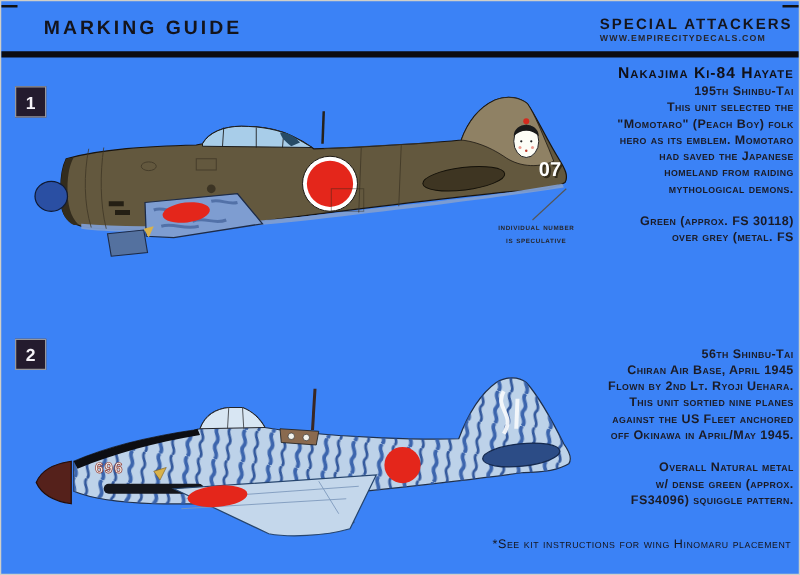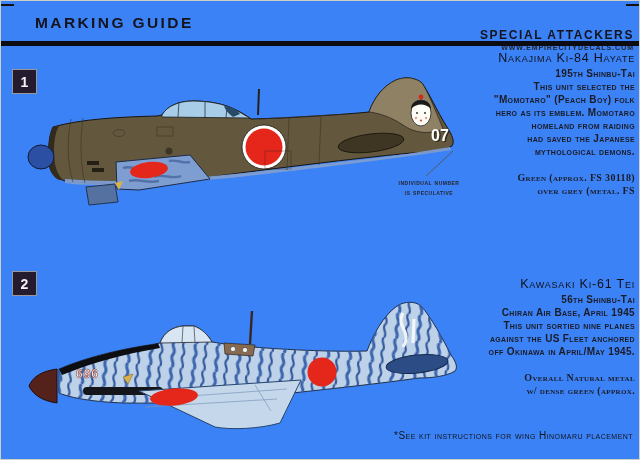--- a/index.html
+++ b/index.html
@@ -8,38 +8,38 @@
     font-family:"Liberation Sans",sans-serif;color:#17171f;overflow:hidden;
     border:1px solid #cfcfc9;box-sizing:border-box;
   }
   .tick{position:absolute;top:3px;height:2px;width:13px;background:#111;}
   .tick.left{left:0;}
   .tick.right{right:0;}
   .hdr-left{
     position:absolute;left:34px;top:13px;font-size:15.5px;font-weight:bold;
     letter-spacing:2.4px;text-transform:uppercase;color:#14141c;
   }
-  .hdr-right{position:absolute;right:5px;top:27px;text-align:right;}
+  .hdr-right{position:absolute;right:5px;top:11px;}
   .hdr-right .title{font-size:12px;font-weight:bold;letter-spacing:1.6px;text-transform:uppercase;color:#14141c;}
   .hdr-right .url{font-size:7px;font-weight:bold;letter-spacing:0.9px;text-transform:uppercase;color:#26262e;margin-top:2px;}
   .rule{position:absolute;left:0;right:0;top:40px;height:5px;background:#0c0c12;}
   .badge{
     position:absolute;left:11px;width:25px;height:25px;background:#241b2e;
     border:1px solid #97979b;box-sizing:border-box;color:#f5f2f8;
     display:flex;align-items:center;justify-content:center;
     font-size:14px;font-weight:bold;
   }
   .badge.b1{top:68px;}
   .badge.b2{top:270px;}
   .spec{position:absolute;right:4px;width:242px;text-align:right;font-variant:small-caps;}
   .spec.s1{top:50px;}
   .spec.s2{top:276px;}
-  .spec .title{font-size:12.5px;font-weight:normal;letter-spacing:0.8px;line-height:14px;margin-bottom:2px;color:#101018;}
+  .spec .title{font-size:12.5px;font-weight:bold;letter-spacing:0.8px;line-height:14px;margin-bottom:2px;color:#101018;}
   .spec .line{font-size:10px;font-weight:bold;letter-spacing:0.35px;line-height:13px;color:#1b1b25;}
-  .spec .paint{margin-top:13px;font-family:Liberation Serif, serif;}
+  .spec .paint{margin-top:13px;}
   .callout{
     position:absolute;left:383px;top:177px;width:90px;text-align:center;
     font-variant:small-caps;font-size:6.8px;font-weight:bold;letter-spacing:0.5px;
     line-height:9.5px;color:#26262c;
   }
   .footer{
     position:absolute;right:6px;top:429px;font-variant:small-caps;
     font-size:10px;font-weight:normal;letter-spacing:0.45px;color:#14141c;
   }
   .plane{position:absolute;}
@@ -207,42 +207,43 @@
 
     <text x="57" y="79" font-size="12" font-weight="bold" letter-spacing="1" fill="#f0ede8" stroke="#8a2a22" stroke-width="0.5">696</text>
   </svg>
 
   <div class="spec s1">
     <div class="title">Nakajima Ki-84 Hayate</div>
     <div class="line">195th Shinbu-Tai</div>
     <div class="line">This unit selected the</div>
     <div class="line">"Momotaro" (Peach Boy) folk</div>
     <div class="line">hero as its emblem. Momotaro</div>
+    <div class="line">had saved the Japanese</div>
     <div class="line">homeland from raiding</div>
-    <div class="line">had saved the Japanese</div>
     <div class="line">mythological demons.</div>
     <div class="paint">
       <div class="line">Green (approx. FS 30118)</div>
       <div class="line">over grey (metal. FS</div>
     </div>
   </div>
 
   <div class="callout">
     <div>individual number</div>
     <div>is speculative</div>
   </div>
 
   <div class="spec s2">
-    <div class="title">Kawasaki Ki-61 Tei</div>
     <div class="line">56th Shinbu-Tai</div>
     <div class="line">Chiran Air Base, April 1945</div>
+    <div class="line">Flown by 2nd Lt. Ryoji Uehara.</div>
     <div class="line">This unit sortied nine planes</div>
     <div class="line">against the US Fleet anchored</div>
     <div class="line">off Okinawa in April/May 1945.</div>
     <div class="paint">
       <div class="line">Overall Natural metal</div>
       <div class="line">w/ dense green (approx.</div>
+      <div class="line">FS34096) squiggle pattern.</div>
     </div>
   </div>
 
   <div class="footer">*See kit instructions for wing Hinomaru placement</div>
 
 </div>
 
 </body></html>

